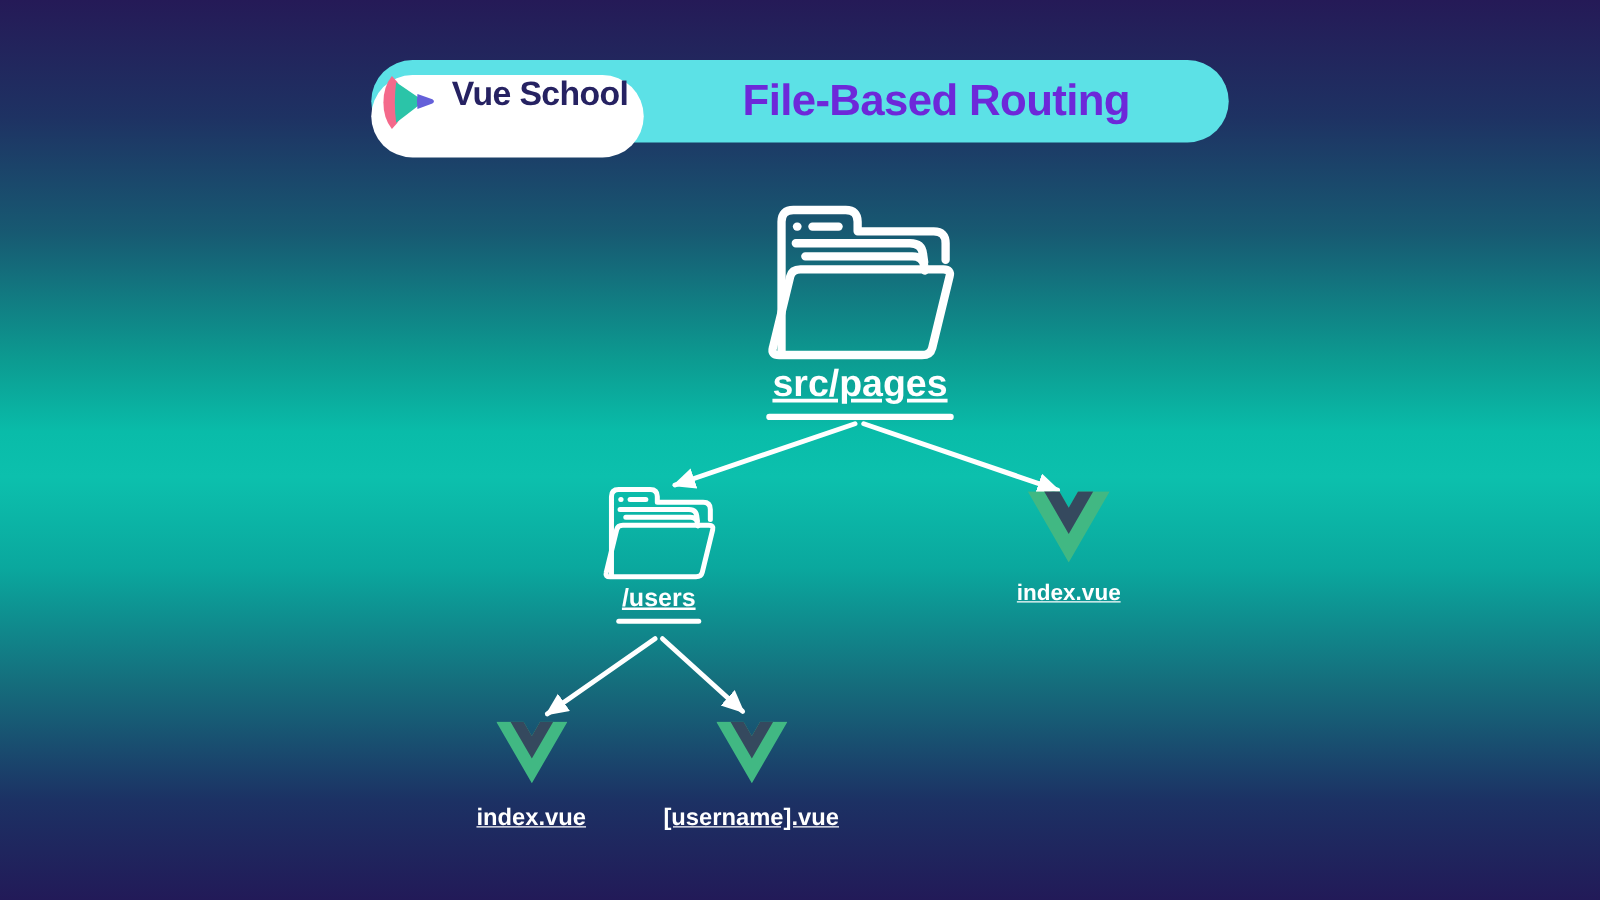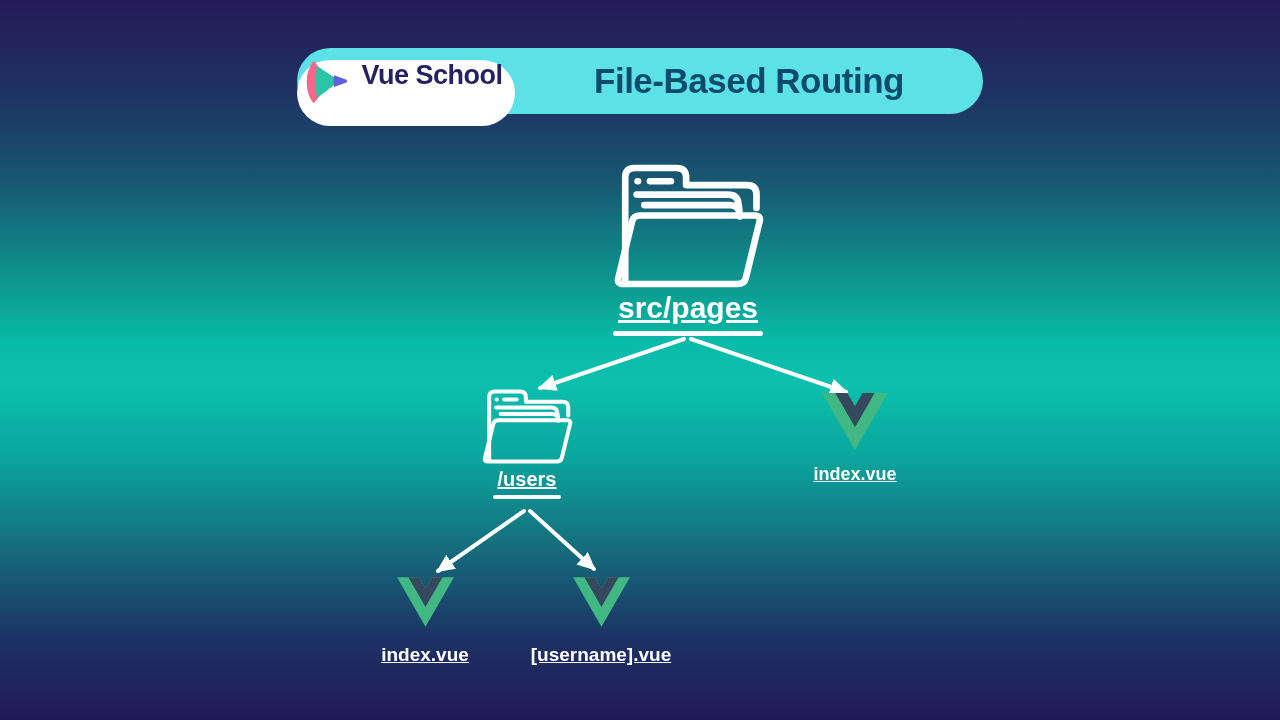--- a/index.html
+++ b/index.html
@@ -51,21 +51,21 @@
     color: #262262;
     font-size: 27px;
     font-weight: bold;
     letter-spacing: -0.5px;
     white-space: nowrap;
   }
   .header-title {
     position: absolute;
     left: 218px; right: 0; top: 0; height: 66px;
     display: flex; align-items: center; justify-content: center;
-    color: #0c4a6e;
+    color: #6d28d9;
     font-size: 35px;
     font-weight: bold;
     letter-spacing: -0.5px;
     white-space: nowrap;
   }
 
   
   .node {
     position: absolute;
     display: flex;

